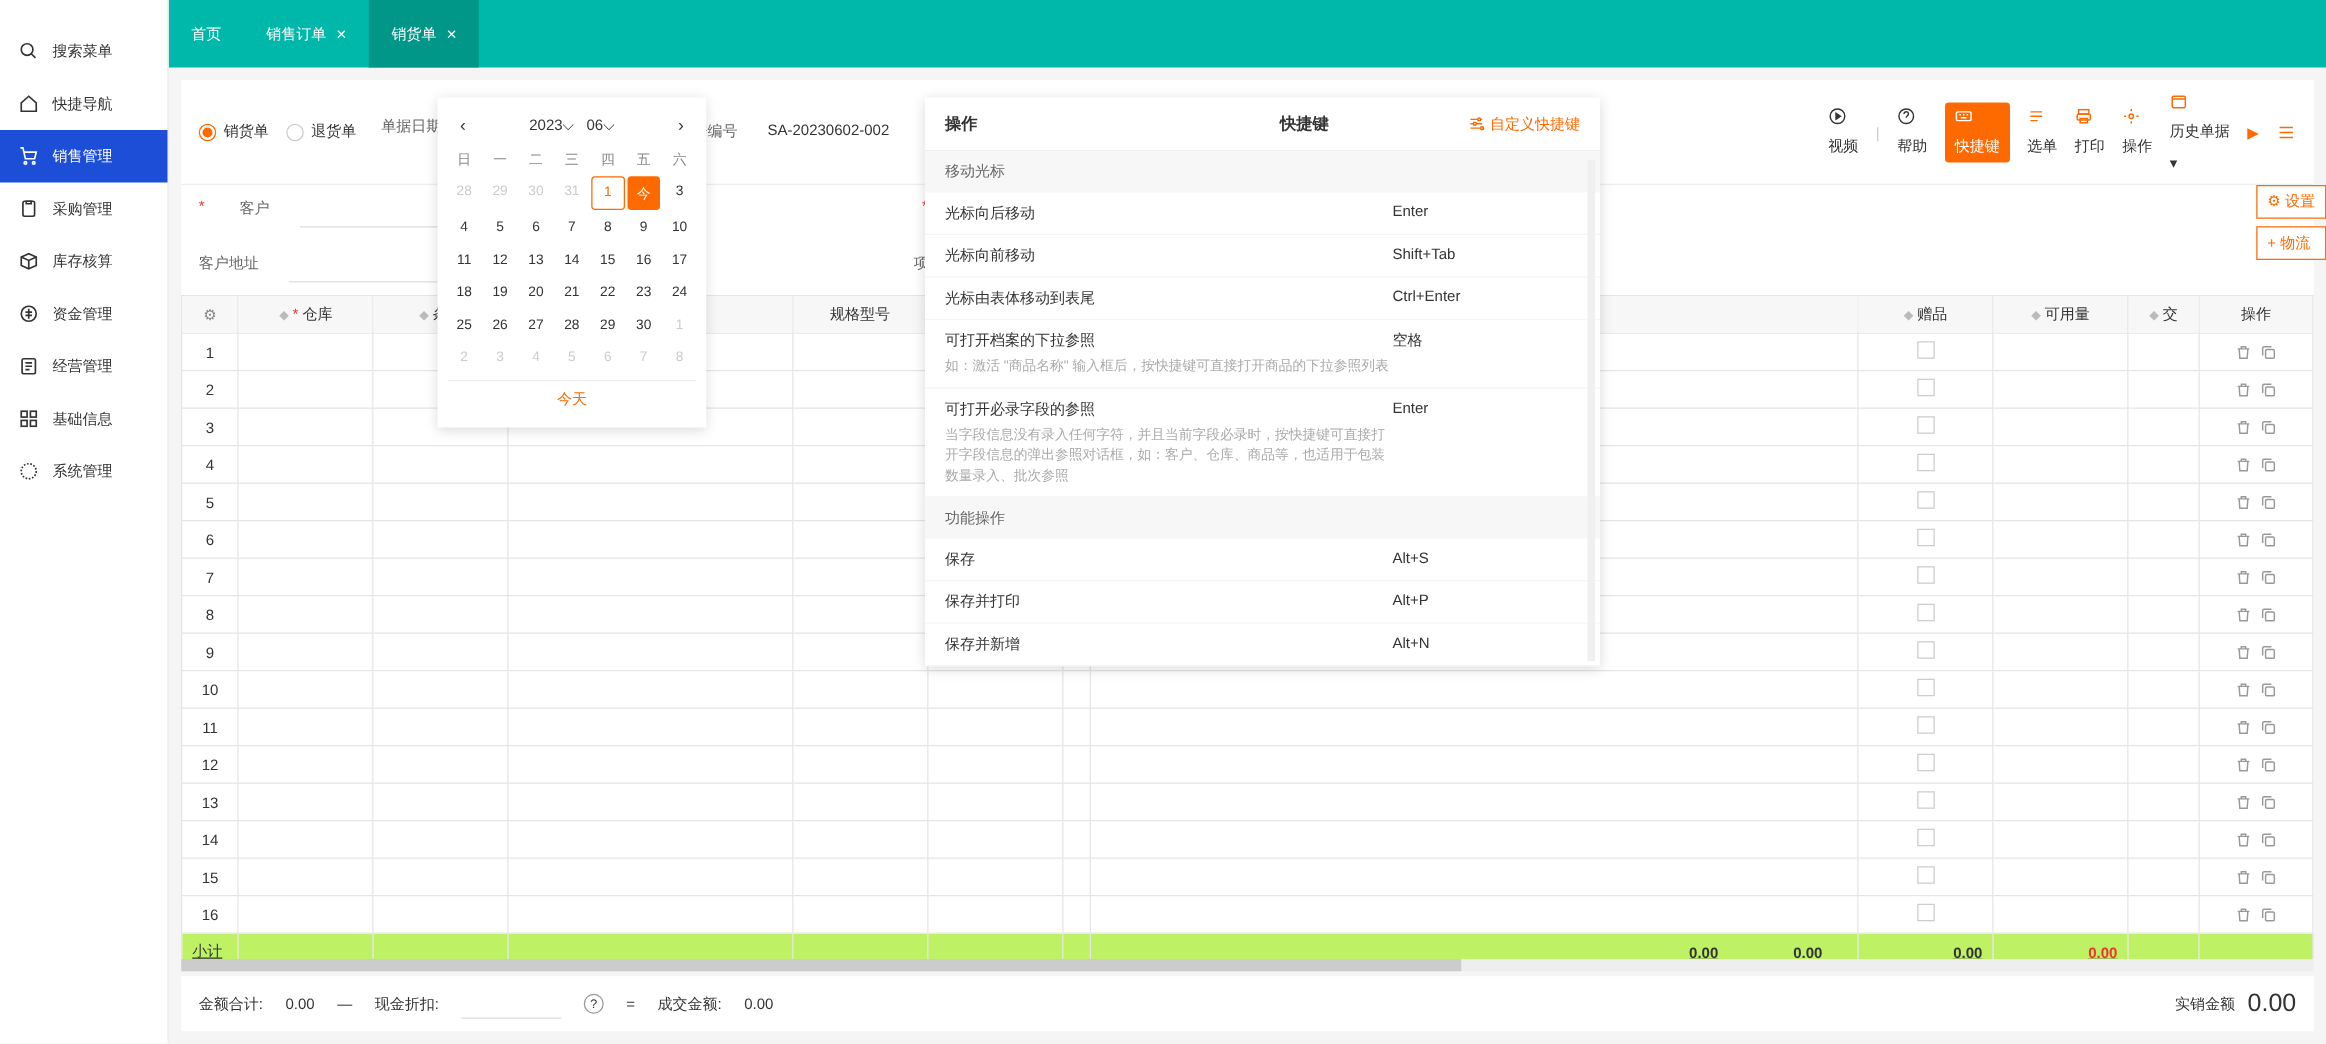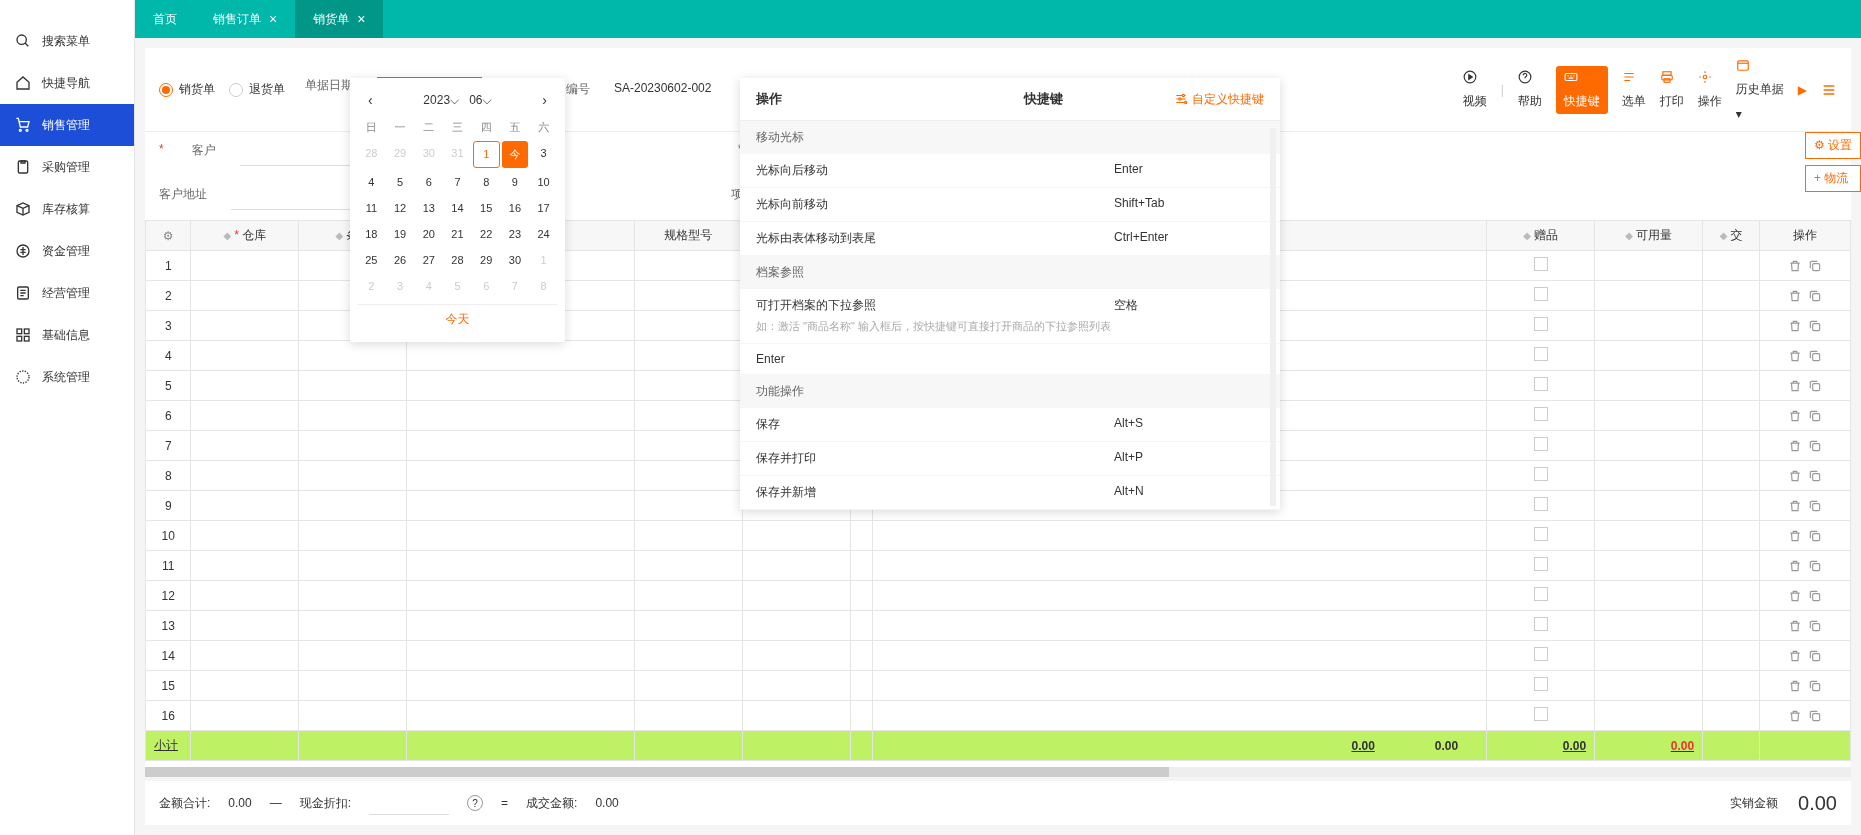--- a/index.html
+++ b/index.html
@@ -11,21 +11,21 @@
 .sidebar { width: 135px; background: #fff; border-right: 1px solid #e5e5e5; padding-top: 20px; }
 .sidebar-item { display: flex; align-items: center; padding: 12px 14px; cursor: pointer; color: #333; }
 .sidebar-item.active { background: #1d4ed8; color: #fff; }
 .sidebar-item .icon { width: 18px; height: 18px; margin-right: 10px; display: flex; align-items: center; justify-content: center; }
 .sidebar-item svg { width: 16px; height: 16px; }
 
 
 .main { flex: 1; display: flex; flex-direction: column; background: #f5f5f5; overflow: hidden; }
 
 
-.top-tabs { display: flex; background: #00b8a9; height: 38px; align-items: stretch; }
+.top-tabs { display: flex; background: #00b8a9; height: 54px; align-items: stretch; }
 .top-tab { display: flex; align-items: center; padding: 0 18px; color: #fff; cursor: pointer; position: relative; }
 .top-tab.active { background: #009688; }
 .top-tab .close { margin-left: 8px; font-size: 14px; cursor: pointer; }
 
 
 .doc-header { background: #fff; margin: 10px; margin-bottom: 0; padding: 10px 14px; display: flex; align-items: center; gap: 20px; border-bottom: 1px solid #eee; }
 .radio-group { display: flex; align-items: center; gap: 14px; }
 .radio { display: flex; align-items: center; gap: 6px; cursor: pointer; }
 .radio .dot { width: 14px; height: 14px; border: 1px solid #ccc; border-radius: 50%; display: flex; align-items: center; justify-content: center; }
 .radio.checked .dot { border-color: #ff6a00; }
@@ -80,21 +80,21 @@
 .row-icons { display: flex; gap: 6px; justify-content: center; }
 .row-icons svg { width: 14px; height: 14px; stroke: #999; cursor: pointer; }
 
 
 .hscroll { height: 10px; background: #eee; margin: 0 10px 4px; }
 .hscroll .thumb { width: 60%; height: 100%; background: #ccc; }
 
 
 .footer { background: #fff; margin: 0 10px 10px; padding: 10px 14px; display: flex; align-items: center; gap: 18px; }
 .footer .help-ic { width: 16px; height: 16px; border: 1px solid #999; border-radius: 50%; display: flex; align-items: center; justify-content: center; font-size: 10px; cursor: pointer; }
-.footer-right { margin-left: auto; display: flex; align-items: center; gap: 20px; }
+.footer-right { margin-left: auto; display: flex; align-items: center; gap: 10px; }
 .footer-right .big { font-size: 20px; color: #333; }
 
 
 .calendar-pop { position: absolute; top: 78px; left: 350px; width: 215px; background: #fff; box-shadow: 0 2px 10px rgba(0,0,0,0.15); z-index: 100; padding: 8px; }
 .cal-head { display: flex; justify-content: space-between; align-items: center; padding: 6px 4px; }
 .cal-nav { cursor: pointer; font-size: 14px; padding: 0 6px; }
 .cal-ym { display: flex; gap: 10px; }
 .cal-ym span { cursor: pointer; }
 .cal-grid { display: grid; grid-template-columns: repeat(7, 1fr); gap: 2px; text-align: center; }
 .cal-dow { font-size: 11px; color: #888; padding: 6px 0; }
@@ -883,29 +883,32 @@
           <div>光标向前移动</div>
         </div>
         <div class="col2">Shift+Tab</div>
       </div>
       <div class="sc-row">
         <div class="col1">
           <div>光标由表体移动到表尾</div>
         </div>
         <div class="col2">Ctrl+Enter</div>
       </div>
-      <div class="sc-section">档案参照</div>
       <div class="sc-row">
         <div class="col1">
           <div>可打开档案的下拉参照</div>
           <div class="desc">如：激活 "商品名称" 输入框后，按快捷键可直接打开商品的下拉参照列表</div>
         </div>
         <div class="col2">空格</div>
       </div>
       <div class="sc-row">
+        <div class="col1">
+          <div>可打开必录字段的参照</div>
+          <div class="desc">当字段信息没有录入任何字符，并且当前字段必录时，按快捷键可直接打开字段信息的弹出参照对话框，如：客户、仓库、商品等，也适用于包装数量录入、批次参照</div>
+        </div>
         <div class="col2">Enter</div>
       </div>
       <div class="sc-section">功能操作</div>
       <div class="sc-row">
         <div class="col1">
           <div>保存</div>
         </div>
         <div class="col2">Alt+S</div>
       </div>
       <div class="sc-row">

